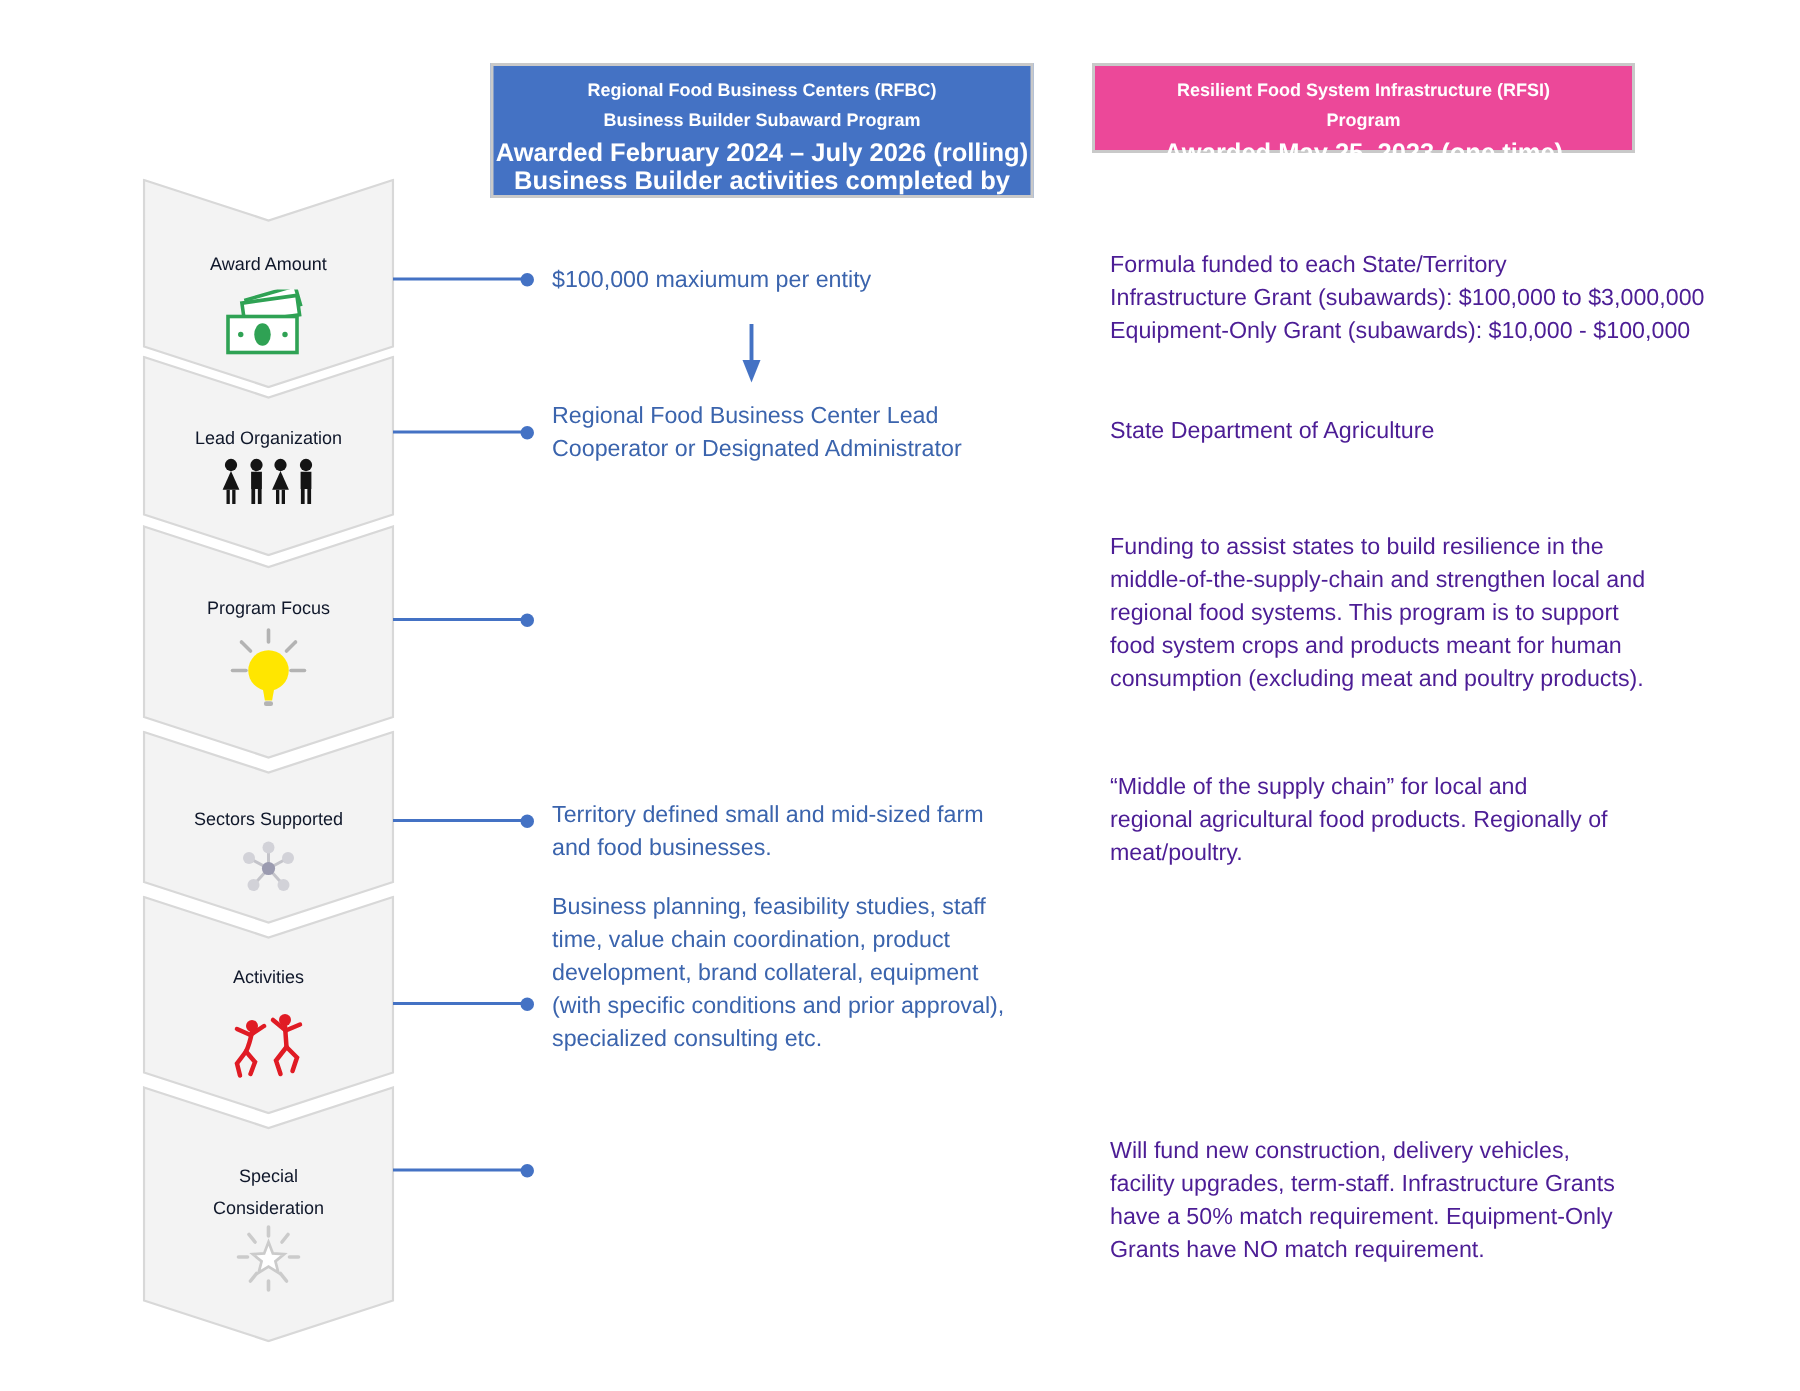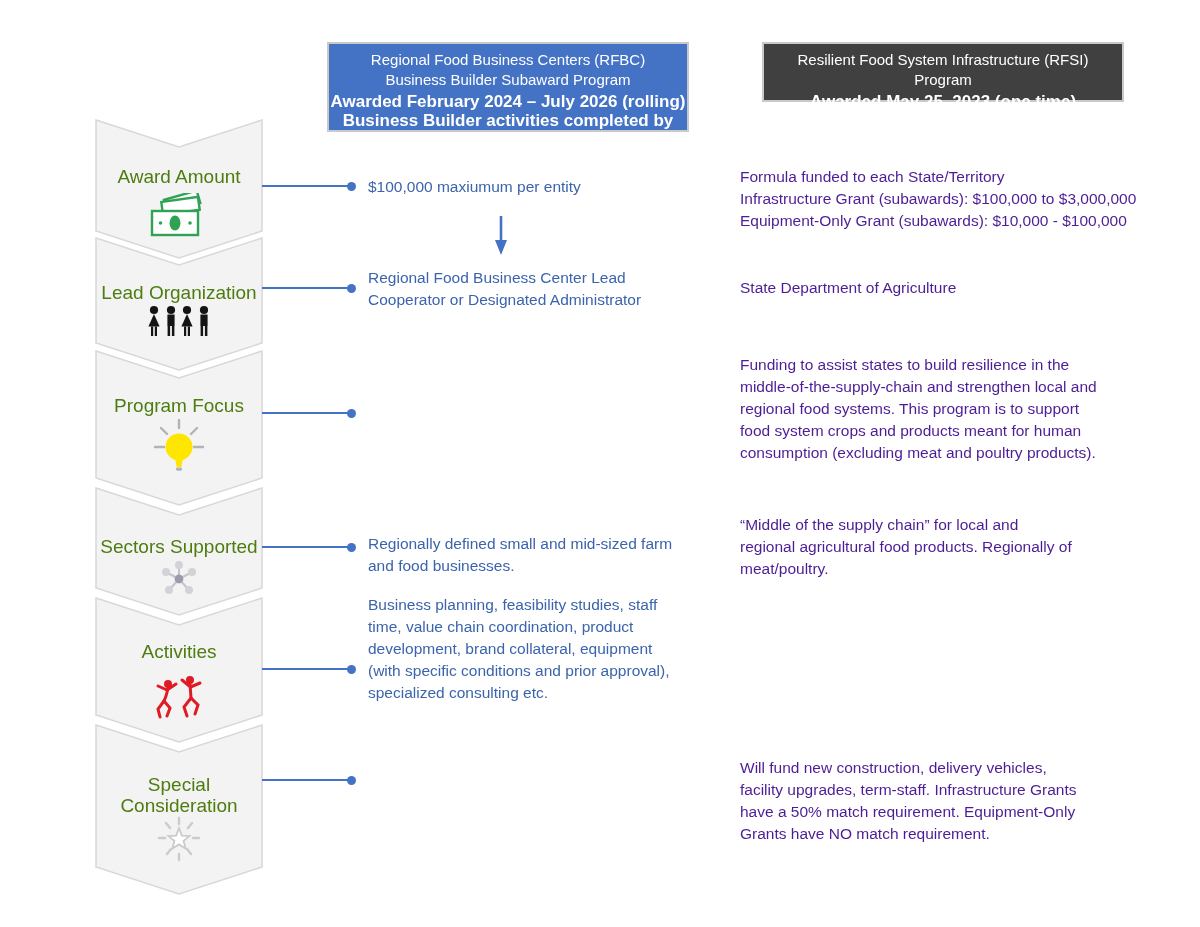--- a/index.html
+++ b/index.html
@@ -4,29 +4,29 @@
 <style>
   html,body{margin:0;padding:0;background:#fff;}
   .canvas{position:relative;width:1200px;height:927px;background:#ffffff;overflow:hidden;
           font-family:"Liberation Sans","DejaVu Sans",sans-serif;}
   .pre{white-space:pre-line;}
 
   
   .hdr{position:absolute;top:42px;width:362px;text-align:center;color:#ffffff;
        border:2px solid #c9c9c9;box-sizing:border-box;padding-top:6px;}
   .hdr-blue{left:327px;height:90px;background:#4472c4;}
-  .hdr-green{left:728px;height:60px;background:#404040;margin-left:34px;}
-  .hdr-title{font-size:15px;font-weight:normal;line-height:20px;}
+  .hdr-green{left:728px;height:60px;background:#ec4899;}
+  .hdr-title{font-size:12px;font-weight:bold;line-height:20px;}
   .hdr-sub{font-size:17px;font-weight:bold;line-height:19px;margin-top:2px;}
 
   
   .chev{position:absolute;left:95px;width:168px;}
   .chev svg.bg{position:absolute;left:0;top:0;}
-  .chev-label{position:absolute;left:0;right:0;text-align:center;color:#4d7c0f;
-              font-size:19px;line-height:21px;}
+  .chev-label{position:absolute;left:0;right:0;text-align:center;color:#0f172a;
+              font-size:12px;line-height:21px;}
   .chev-icon{position:absolute;left:0;right:0;text-align:center;}
 
   
   .connector{position:absolute;left:262px;width:88px;height:0;border-top:2px solid #4472c4;}
   .connector .dot{position:absolute;right:-6px;top:-5.5px;width:9px;height:9px;
                   border-radius:50%;background:#4472c4;}
 
   
   .cell{position:absolute;font-size:15.5px;line-height:22px;}
   .cell.blue{left:368px;width:350px;color:#3b64ad;}
@@ -219,21 +219,21 @@
   <div class="down-arrow">
     <svg width="18" height="42" viewBox="0 0 18 42">
       <line x1="9" y1="1" x2="9" y2="27" stroke="#4472c4" stroke-width="2.6"></line>
       <polygon points="3,25 15,25 9,40" fill="#4472c4"></polygon>
     </svg>
   </div>
 
   <div class="cell blue pre" style="top:176px;">$100,000 maxiumum per entity</div>
   <div class="cell blue pre" style="top:267px;">Regional Food Business Center Lead
 Cooperator or Designated Administrator</div>
-  <div class="cell blue pre" style="top:533px;">Regionally defined small and mid-sized farm
+  <div class="cell blue pre" style="top:533px;">Territory defined small and mid-sized farm
 and food businesses.</div>
   <div class="cell blue pre" style="top:594px;">Business planning, feasibility studies, staff
 time, value chain coordination, product
 development, brand collateral, equipment
 (with specific conditions and prior approval),
 specialized consulting etc.</div>
 
   <div class="cell green pre" style="top:166px;">Formula funded to each State/Territory
 Infrastructure Grant (subawards): $100,000 to $3,000,000
 Equipment-Only Grant (subawards): $10,000 - $100,000</div>

